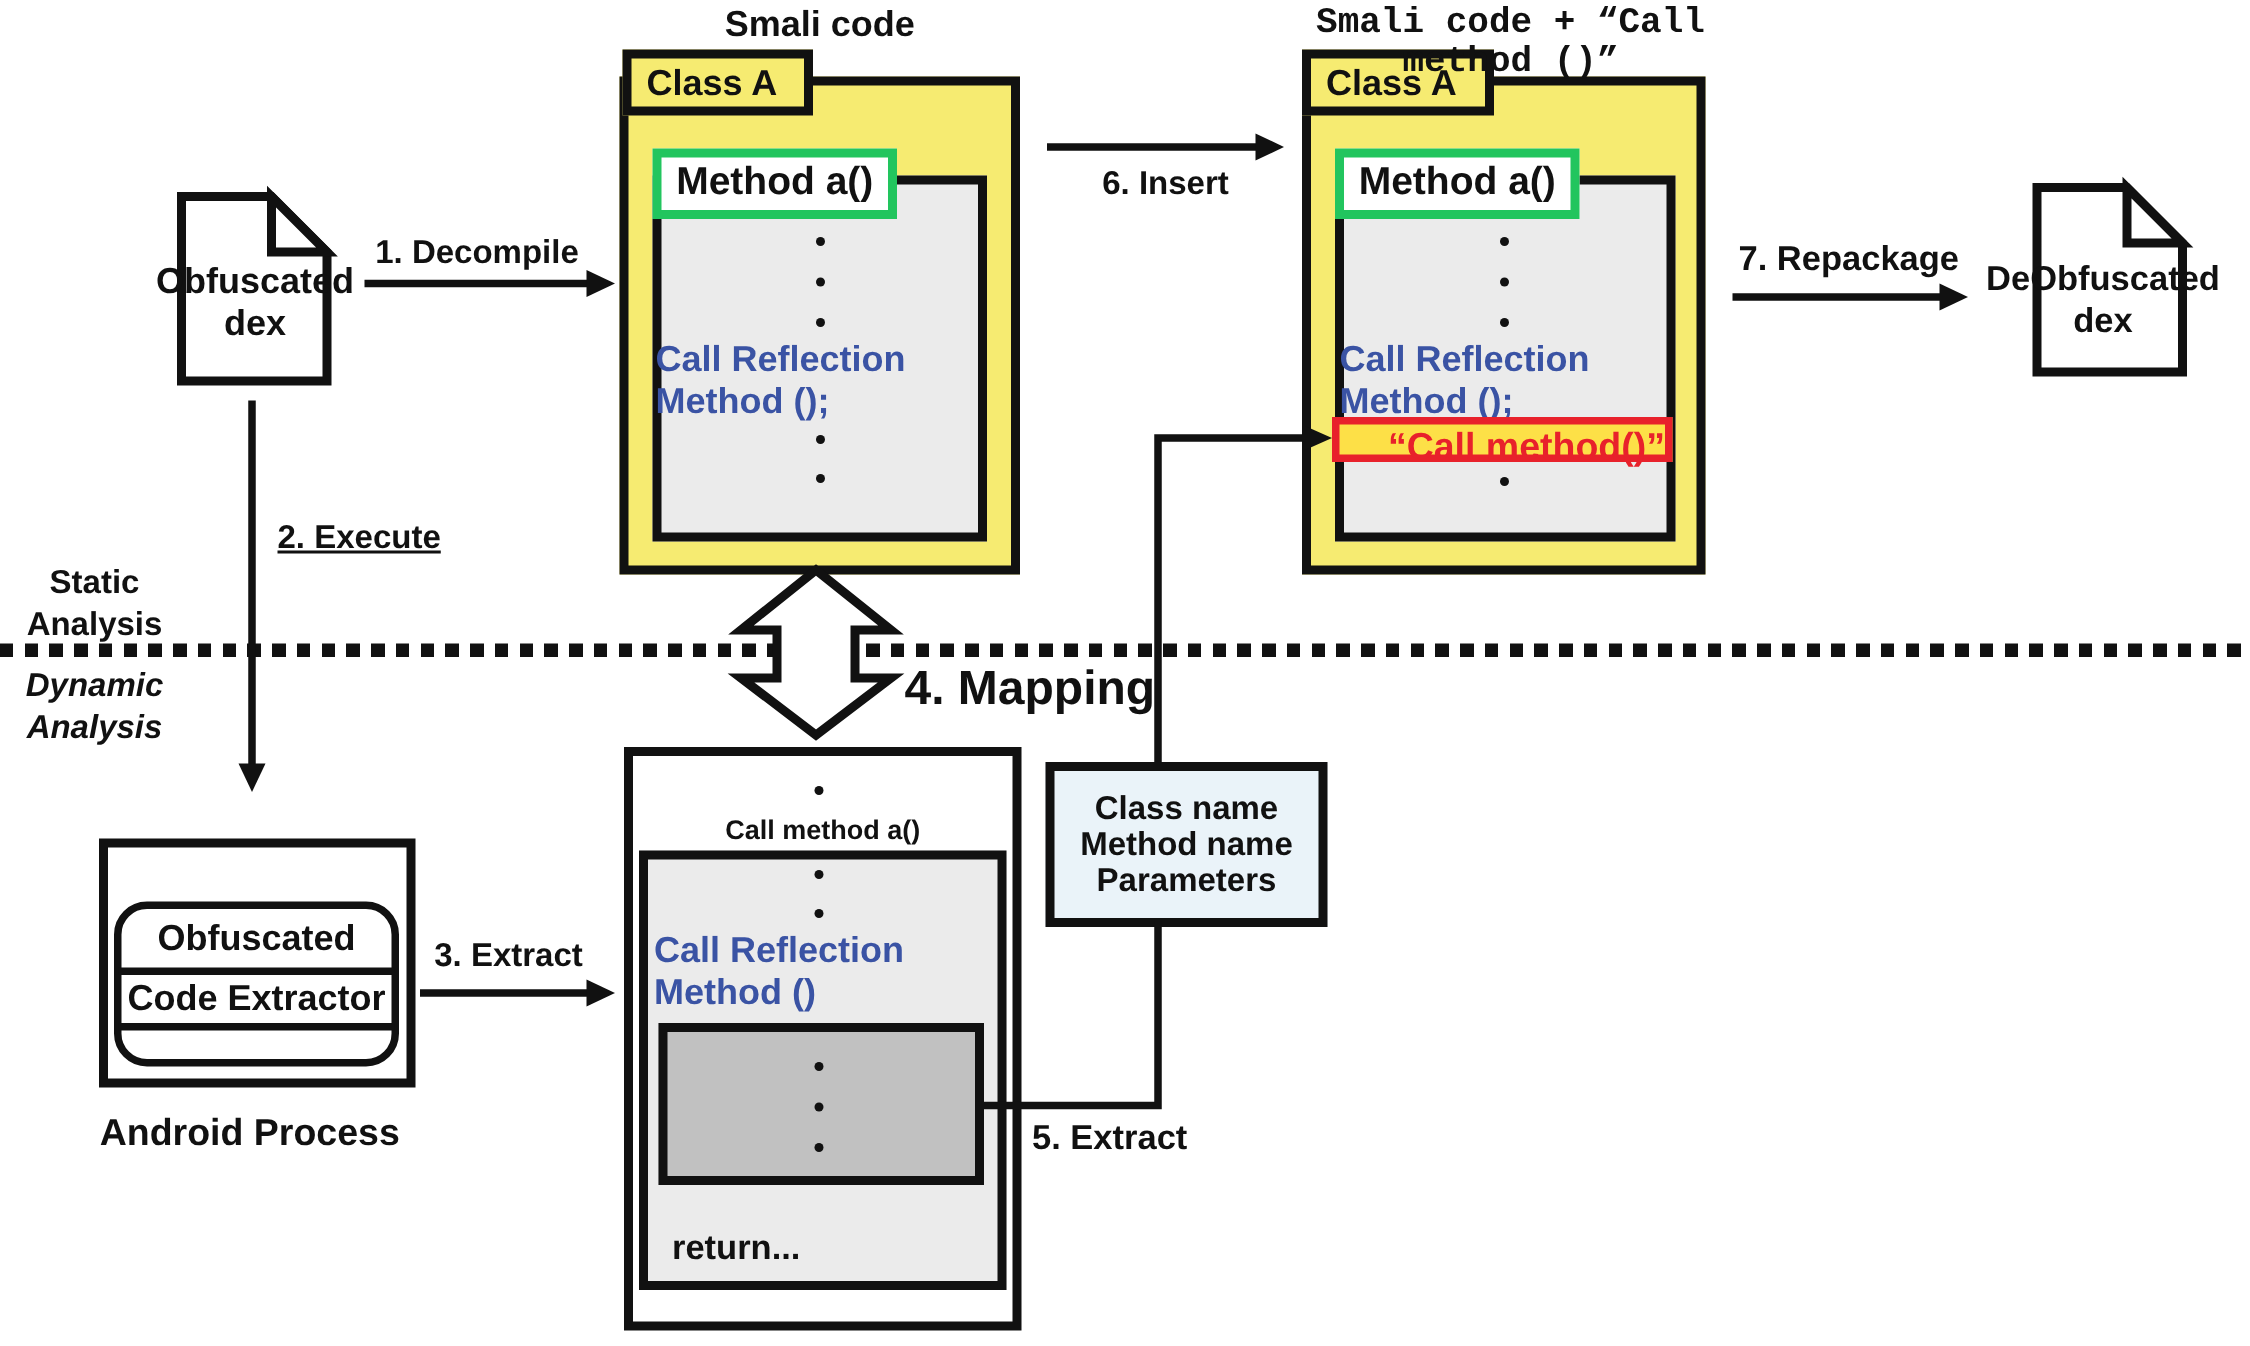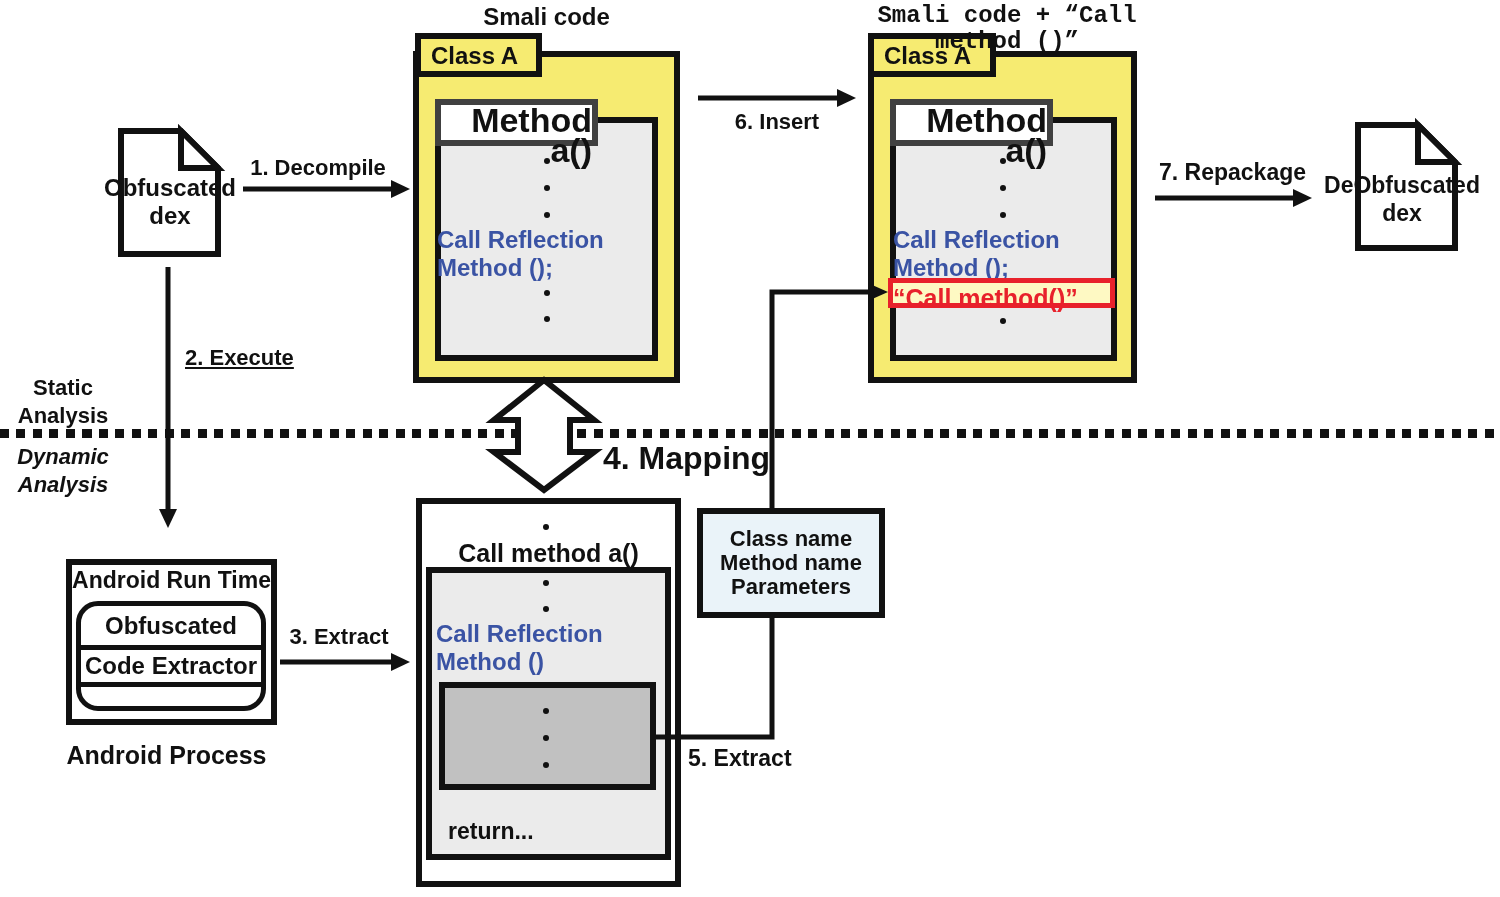--- a/index.html
+++ b/index.html
@@ -12,27 +12,27 @@
   .ctr{text-align:center;}
   
   .divider{
     left:0;top:429px;width:1500px;height:9px;z-index:1;
     background:repeating-linear-gradient(to right,#111 0 9px,transparent 9px 16.5px);
   }
   
   .ybox{background:var(--yellow,#F6EB71);border:6px solid #111;z-index:2;}
   .ytab{background:var(--yellow,#F6EB71);border:6px solid #111;z-index:3;
     font-size:24px;line-height:34px;padding-left:10px;}
-  .method-box{background:#fff;border:6px solid #404040;z-index:5;
-    font-size:34px;line-height:30px;text-align:right;}
+  .method-box{background:#fff;border:6px solid #22c55e;z-index:5;
+    font-size:26px;line-height:30px;text-align:center;}
   .graybox{background:var(--box-gray,#EBEBEB);border:6px solid #111;z-index:4;}
   .darkbox{background:var(--dark-gray,#C1C1C1);border:6px solid #111;z-index:5;}
   .bluetext{color:var(--blue,#3A53A4);font-size:24px;line-height:28px;z-index:6;}
-  .redbox{background:#fef9c3;border:5px solid var(--red,#E8212B);z-index:6;
-    color:var(--red,#E8212B);font-size:25px;line-height:30px;text-align:left;}
+  .redbox{background:#fde047;border:5px solid var(--red,#E8212B);z-index:6;
+    color:var(--red,#E8212B);font-size:25px;line-height:30px;text-align:right;}
   .steplabel{font-size:22px;line-height:24px;z-index:6;}
   .title{font-size:24px;line-height:26px;z-index:6;}
   .filetext{font-size:23px;line-height:28px;text-align:center;z-index:6;}
   .whitebox{background:#fff;border:6px solid #111;z-index:2;}
   .roundbox{background:#fff;border:5px solid #111;border-radius:22px;z-index:3;}
   .hline{background:#111;z-index:4;}
   .dots{position:absolute;display:flex;flex-direction:column;align-items:center;z-index:6;}
   .dots i{display:block;width:6px;height:6px;background:#111;border-radius:50%;}
   .overlay{position:absolute;left:0;top:0;z-index:10;pointer-events:none;}
 </style>
@@ -114,35 +114,34 @@
   <div class="abs filetext" style="left:1322px;top:171px;width:160px;">
     <div>DeObfuscated</div>
     <div>dex</div>
   </div>
 
   <div class="abs steplabel" style="left:185px;top:346px;text-decoration:underline;">2. Execute</div>
 
   <div class="abs steplabel" style="left:603px;top:446px;font-size:32px;">4. Mapping</div>
 
   <div class="abs whitebox" style="left:66px;top:559px;width:199px;height:154px;"></div>
-  <div class="abs title ctr" style="left:66px;top:567px;width:211px;font-size:23px;">Android Run Time</div>
   <div class="abs roundbox" style="left:76px;top:601px;width:180px;height:100px;"></div>
   <div class="abs hline" style="left:79px;top:645px;width:184px;height:5px;"></div>
   <div class="abs hline" style="left:79px;top:682px;width:184px;height:5px;"></div>
   <div class="abs title ctr" style="left:76px;top:613px;width:190px;z-index:5;">Obfuscated</div>
   <div class="abs title ctr" style="left:76px;top:653px;width:190px;z-index:5;">Code Extractor</div>
   <div class="abs title ctr" style="left:61px;top:742px;width:211px;font-size:25px;">Android Process</div>
 
   <div class="abs steplabel ctr" style="left:279px;top:625px;width:120px;">3. Extract</div>
 
   <div class="abs whitebox" style="left:416px;top:498px;width:253px;height:377px;"></div>
   <div class="dots" style="left:543px;top:524px;">
       <i></i>
     </div>
-  <div class="abs title ctr" style="left:416px;top:540px;width:265px;font-size:25px;z-index:5;">Call method a()</div>
+  <div class="abs title ctr" style="left:416px;top:540px;width:265px;font-size:18px;z-index:5;">Call method a()</div>
   <div class="abs graybox" style="left:426px;top:567px;width:233px;height:281px;"></div>
   <div class="dots" style="left:543px;top:580px;gap:20px;">
       <i></i>
       <i></i>
     </div>
   <div class="abs bluetext" style="left:436px;top:620px;width:220px;">
     <div>Call Reflection</div>
     <div>Method ()</div>
   </div>
   <div class="abs darkbox" style="left:439px;top:682px;width:205px;height:96px;"></div>

